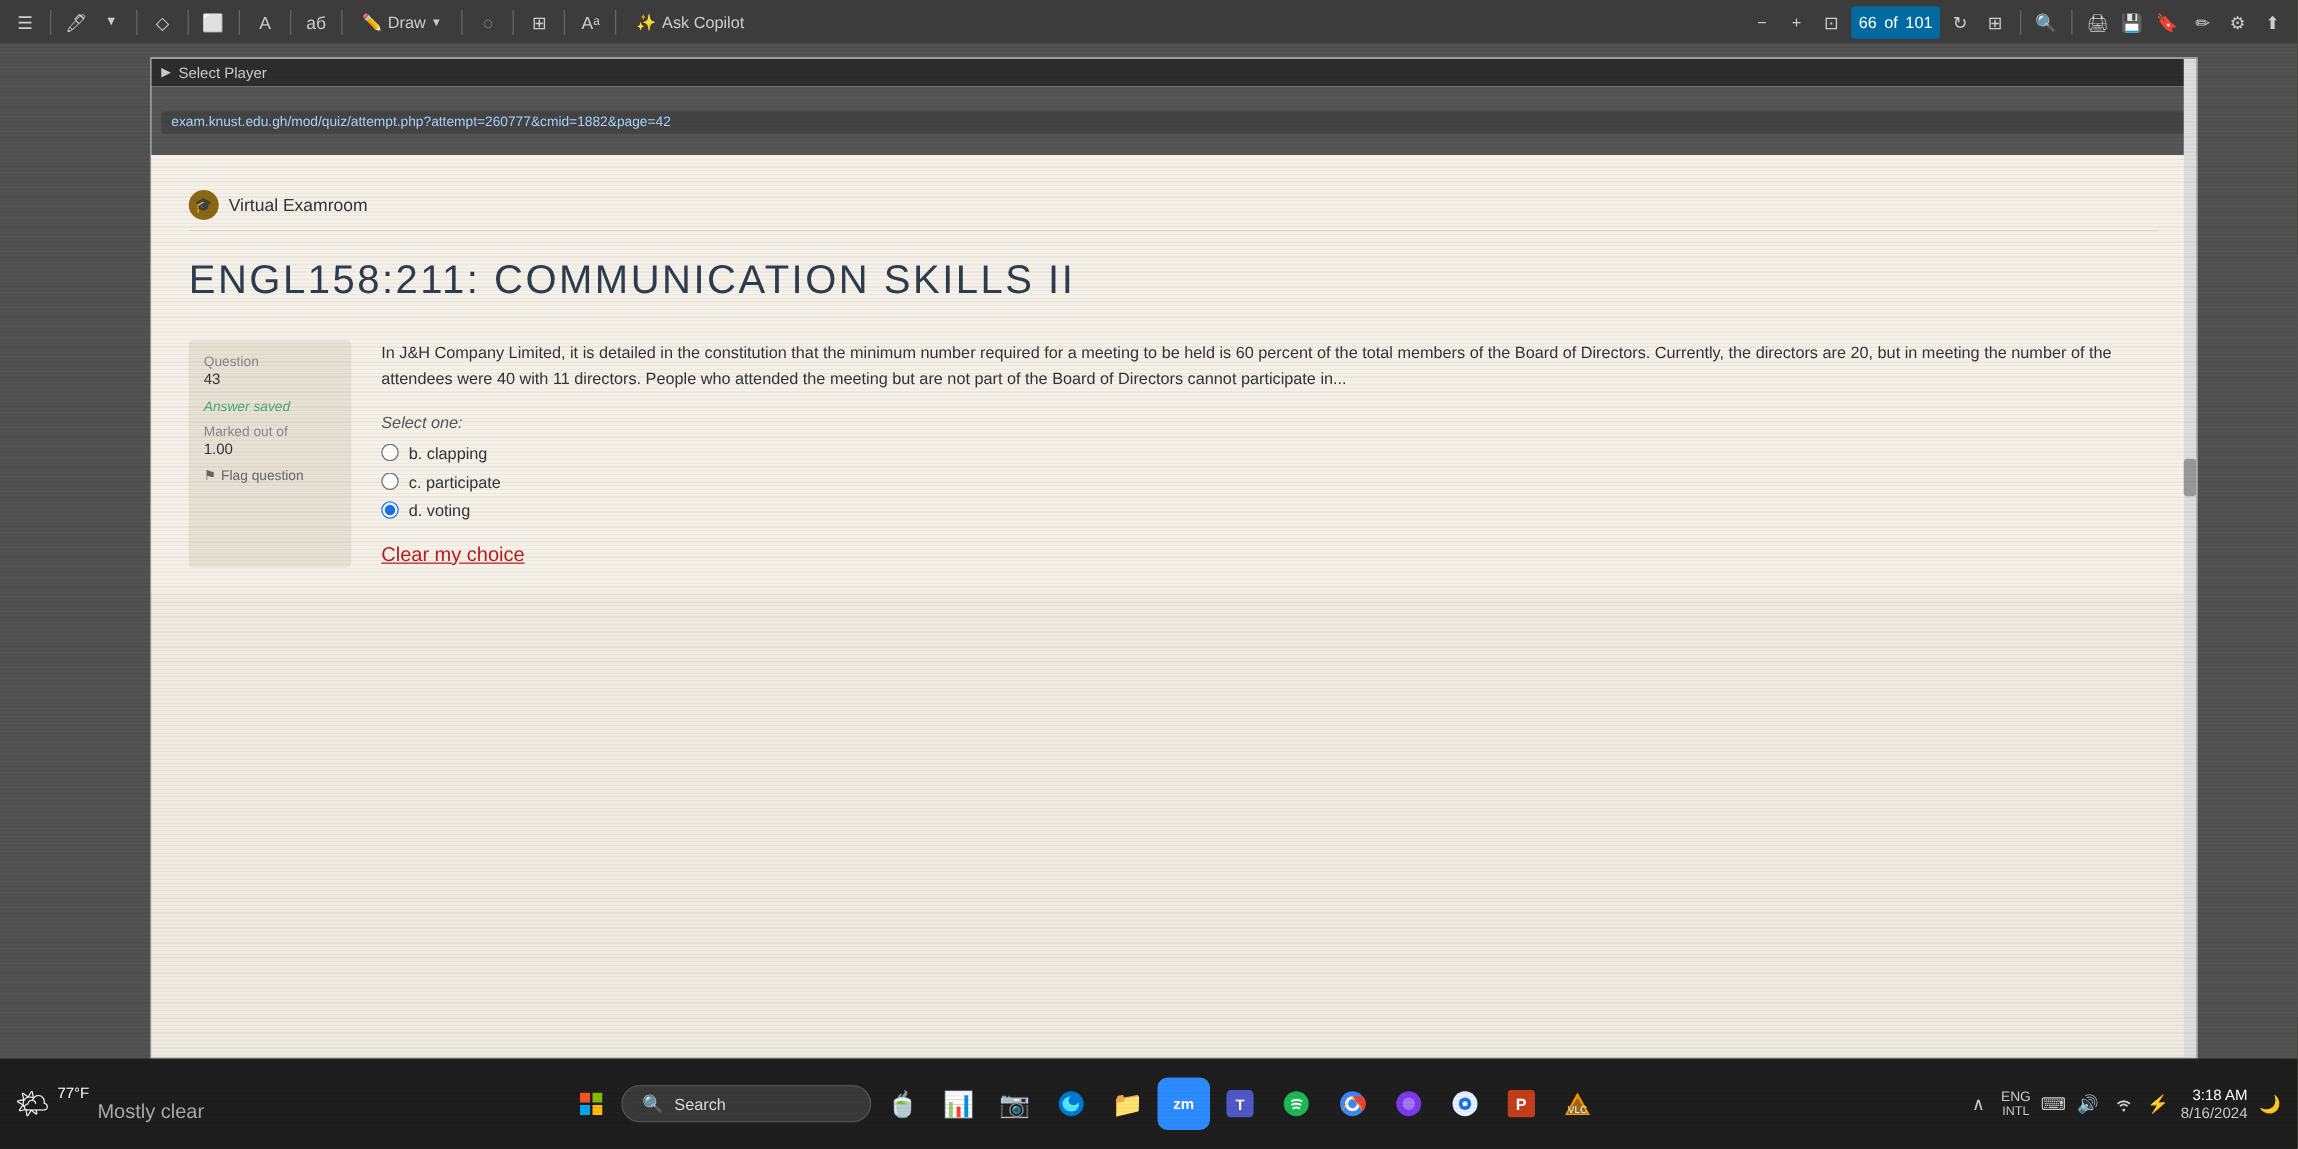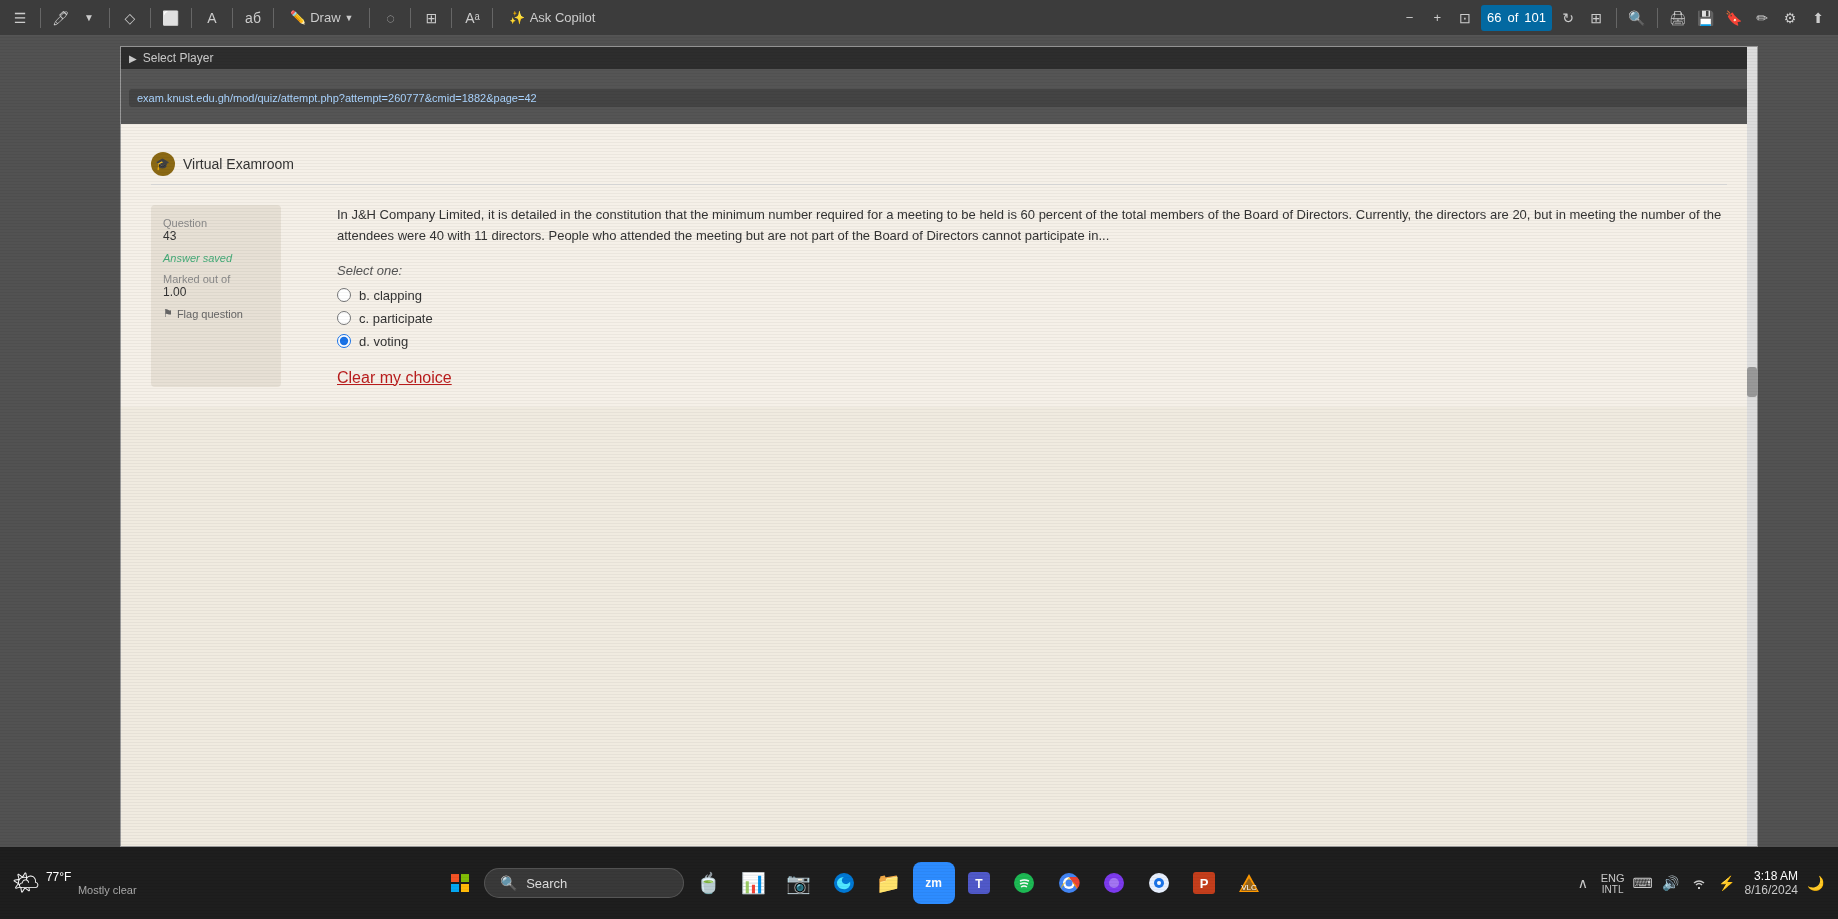--- a/index.html
+++ b/index.html
@@ -185,21 +185,21 @@
       font-size: 32px;
       font-weight: 300;
       color: #2c3e50;
       letter-spacing: 2px;
       margin-bottom: 30px;
       text-transform: uppercase;
     }
 
     .question-container {
       display: flex;
-      gap: 36px;
+      gap: 4px;
       justify-content: flex-end;
     }
 
     .question-sidebar {
       min-width: 130px;
       background: rgba(200, 190, 170, 0.3);
       padding: 12px;
       border-radius: 4px;
     }
 
@@ -541,20 +541,21 @@
         <span class="url-bar">exam.knust.edu.gh/mod/quiz/attempt.php?attempt=260777&amp;cmid=1882&amp;page=42</span>
       </div>
 
       <div class="exam-content">
 
         <div class="exam-logo-bar">
           <div class="exam-logo-icon">🎓</div>
           <span class="exam-logo-text">Virtual Examroom</span>
         </div>
 
+        <h1 class="exam-title">ENGL158:211: COMMUNICATION SKILLS II</h1>
 
         <div class="question-container">
 
           <div class="question-sidebar">
             <div class="question-sidebar-item">
               <span class="label">Question</span>
               <span class="value">43</span>
             </div>
             <div class="question-sidebar-item">
               <span style="font-size:11px; color:#4a7; font-style:italic;">Answer saved</span>
@@ -603,21 +604,21 @@
   </div>
 
   <div class="texture-overlay"></div>
 
   <div class="taskbar">
 
     <div class="weather-widget">
       <span class="weather-icon">🌤</span>
       <div class="weather-text">
         <span>77°F</span>
-        <span style="font-size:11px; color:#aaa;padding-left:32px;">Mostly clear</span>
+        <span style="font-size:16px; color:#aaa;padding-left:32px;">Mostly clear</span>
       </div>
     </div>
 
     <div class="taskbar-center">
 
       <div class="start-btn">
         <svg width="18" height="18" viewBox="0 0 18 18">
           <rect x="0" y="0" width="8" height="8" fill="#f35325"></rect>
           <rect x="10" y="0" width="8" height="8" fill="#81bc06"></rect>
           <rect x="0" y="10" width="8" height="8" fill="#05a6f0"></rect>

